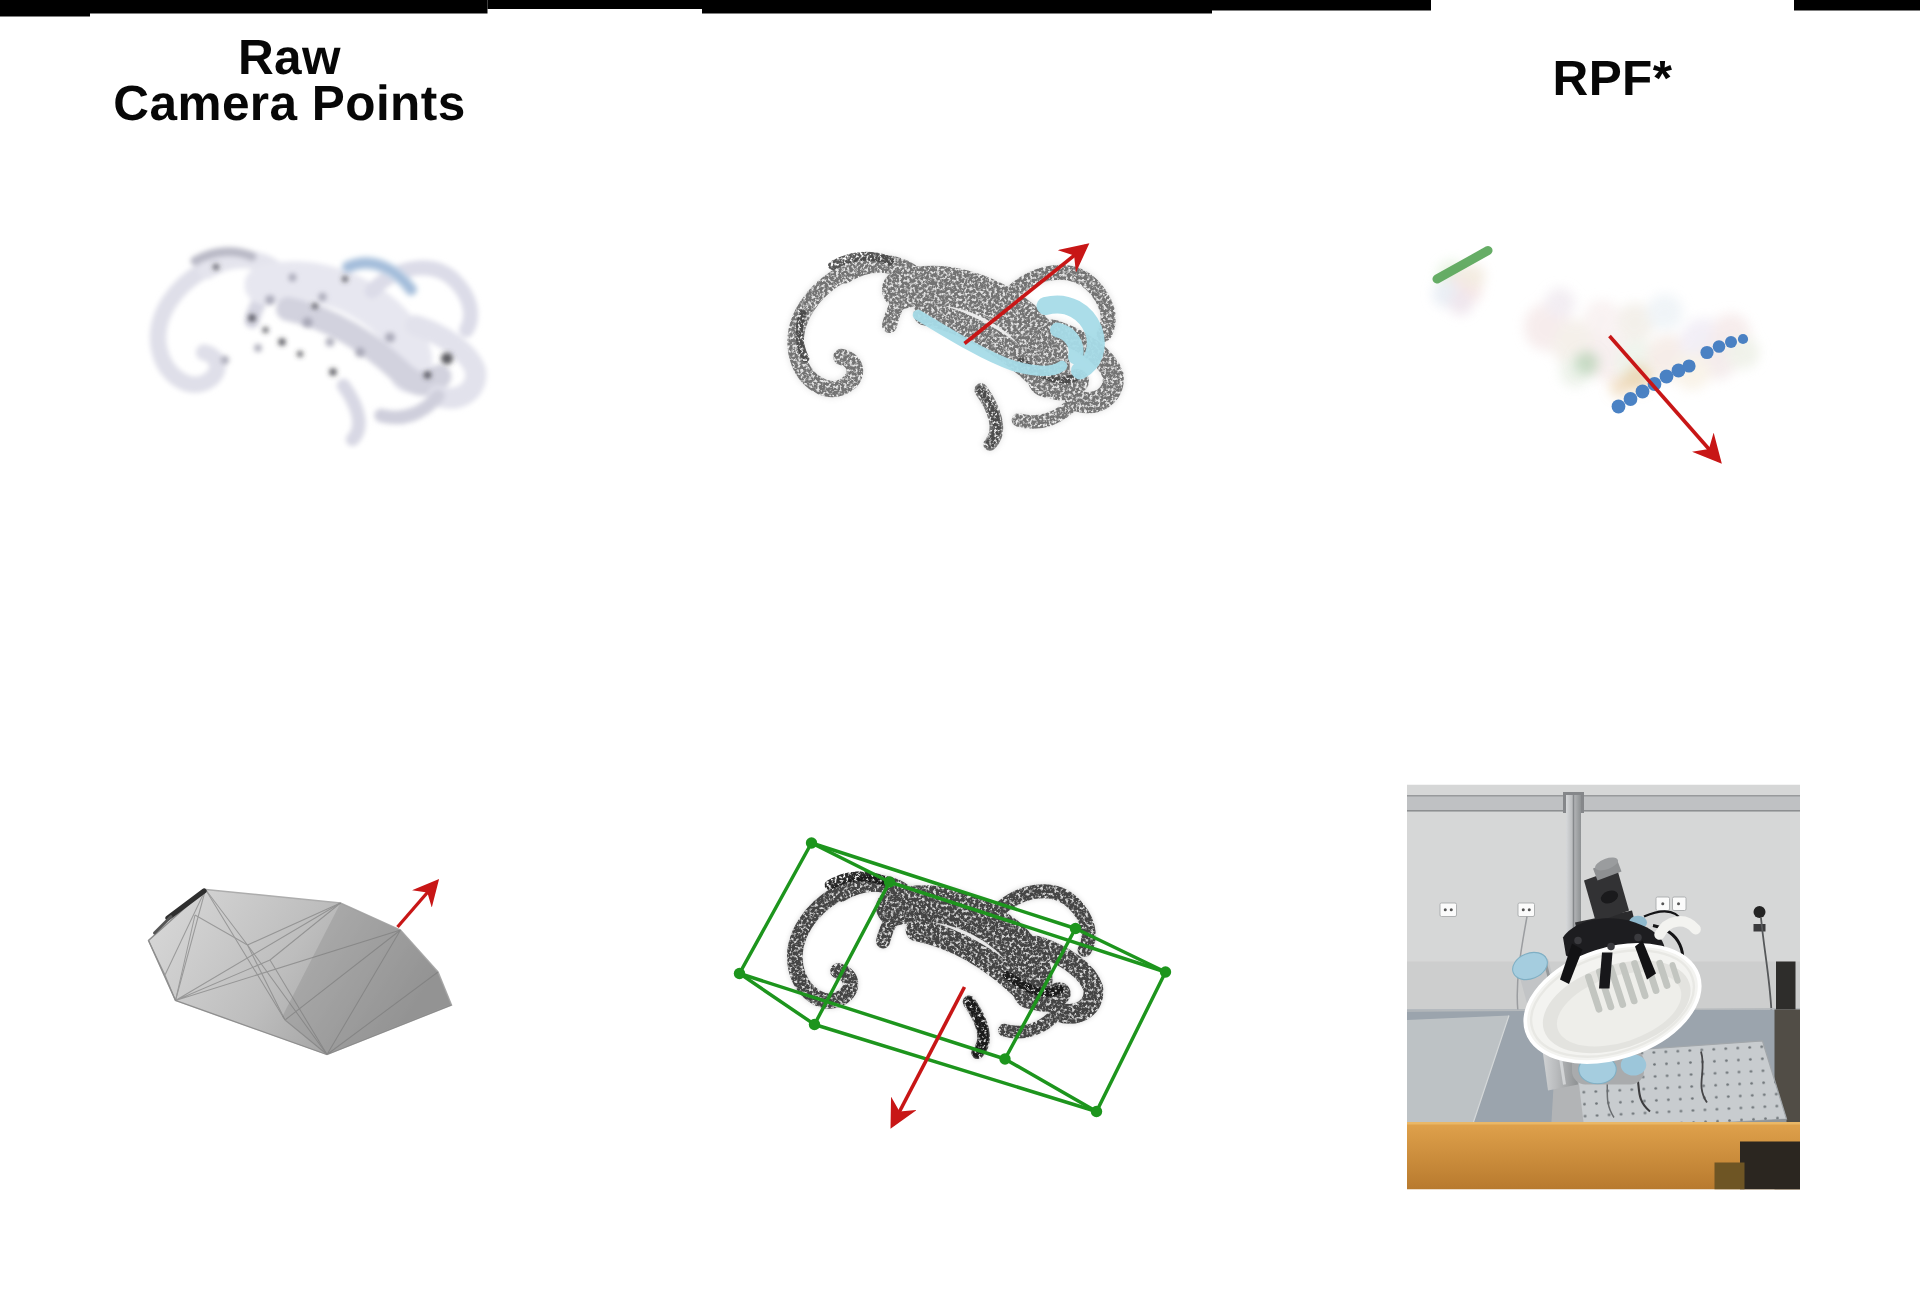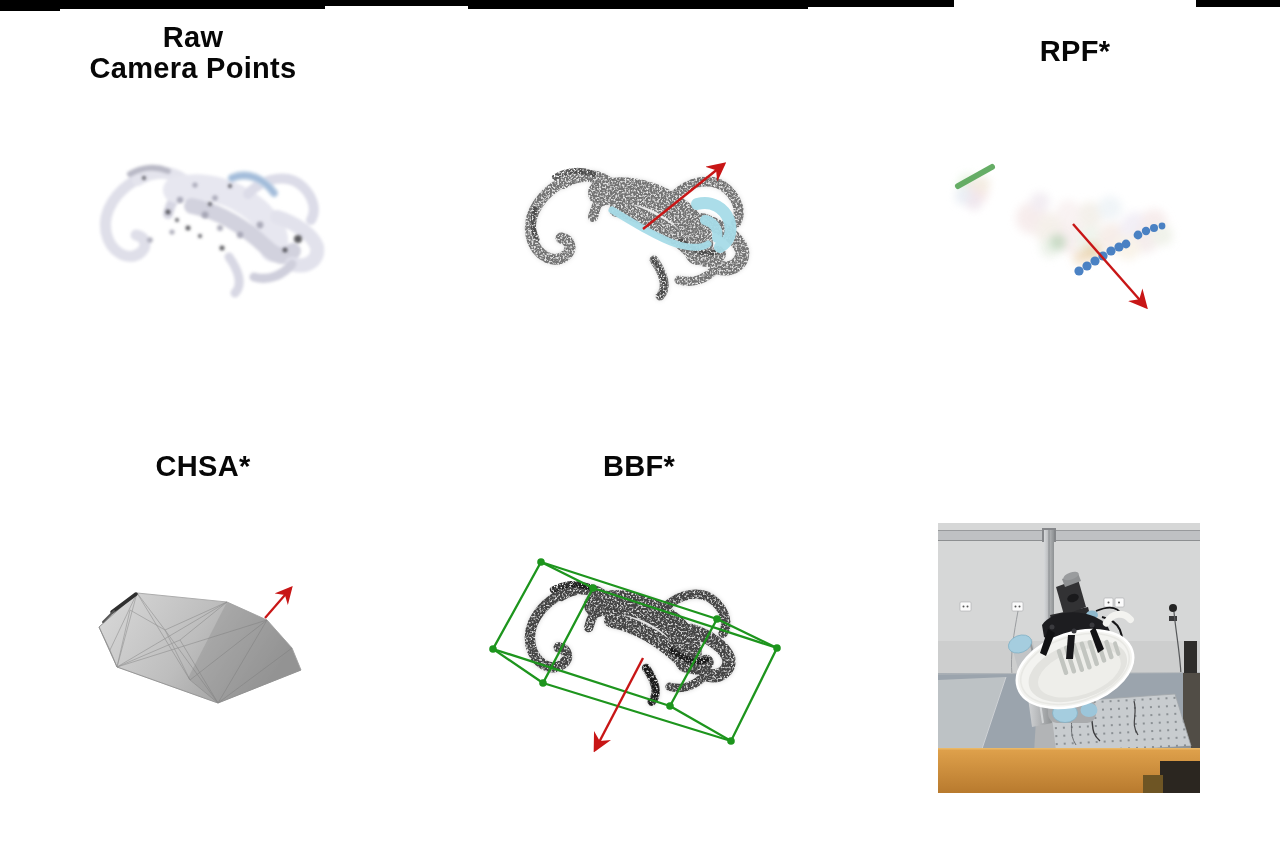--- a/index.html
+++ b/index.html
@@ -1,20 +1,20 @@
 <!DOCTYPE html>
 <html><head>
 <meta charset="utf-8">
 <style>
   html,body{margin:0;padding:0;background:#ffffff;}
   .stage{position:relative;width:1280px;height:863px;background:#ffffff;overflow:hidden;
          font-family:"Liberation Sans",sans-serif;}
   .bar{position:absolute;top:0;background:#000;}
   .panel-title{position:absolute;width:320px;text-align:center;color:#070707;
-               font-weight:700;font-size:29px;line-height:31px;letter-spacing:.3px;}
+               font-weight:700;font-size:33px;line-height:31px;letter-spacing:.3px;}
   .figsvg{position:absolute;}
 </style>
 </head>
 <body>
 
 <div class="stage">
 
   <div class="bar" style="left:0;width:60px;height:11px;"></div>
   <div class="bar" style="left:60px;width:265px;height:9px;"></div>
   <div class="bar" style="left:325px;width:143px;height:6px;"></div>
@@ -22,22 +22,20 @@
   <div class="bar" style="left:808px;width:146px;height:7px;"></div>
   <div class="bar" style="left:1196px;width:84px;height:7px;"></div>
 
   <div class="panel-title" style="left:33px;top:22px;">
     <div>Raw</div>
     <div>Camera Points</div>
   </div>
   <div class="panel-title" style="left:480px;top:22px;">
   </div>
   <div class="panel-title" style="left:915px;top:36px;">RPF*</div>
-  <div class="panel-title" style="left:43px;top:451px;">CHSA*</div>
-  <div class="panel-title" style="left:479px;top:451px;">BBF*</div>
 
   <svg class="figsvg" style="left:80px;top:140px;" width="260" height="160" viewBox="0 0 260 160">
     <defs>
       <filter id="soft1" x="-20%" y="-20%" width="140%" height="140%">
           <feGaussianBlur stdDeviation="1.7"></feGaussianBlur>
         </filter>
     </defs>
     <g filter="url(#soft1)" fill="none" stroke-linecap="round">
       <path d="M56,40 C38,50 22,70 26,92 C30,112 48,122 60,113 C68,107 66,97 56,95" stroke="#dfdfe9" stroke-width="11"></path>
       <path d="M58,40 C76,29 96,31 108,44" stroke="#e4e4ed" stroke-width="12"></path>

